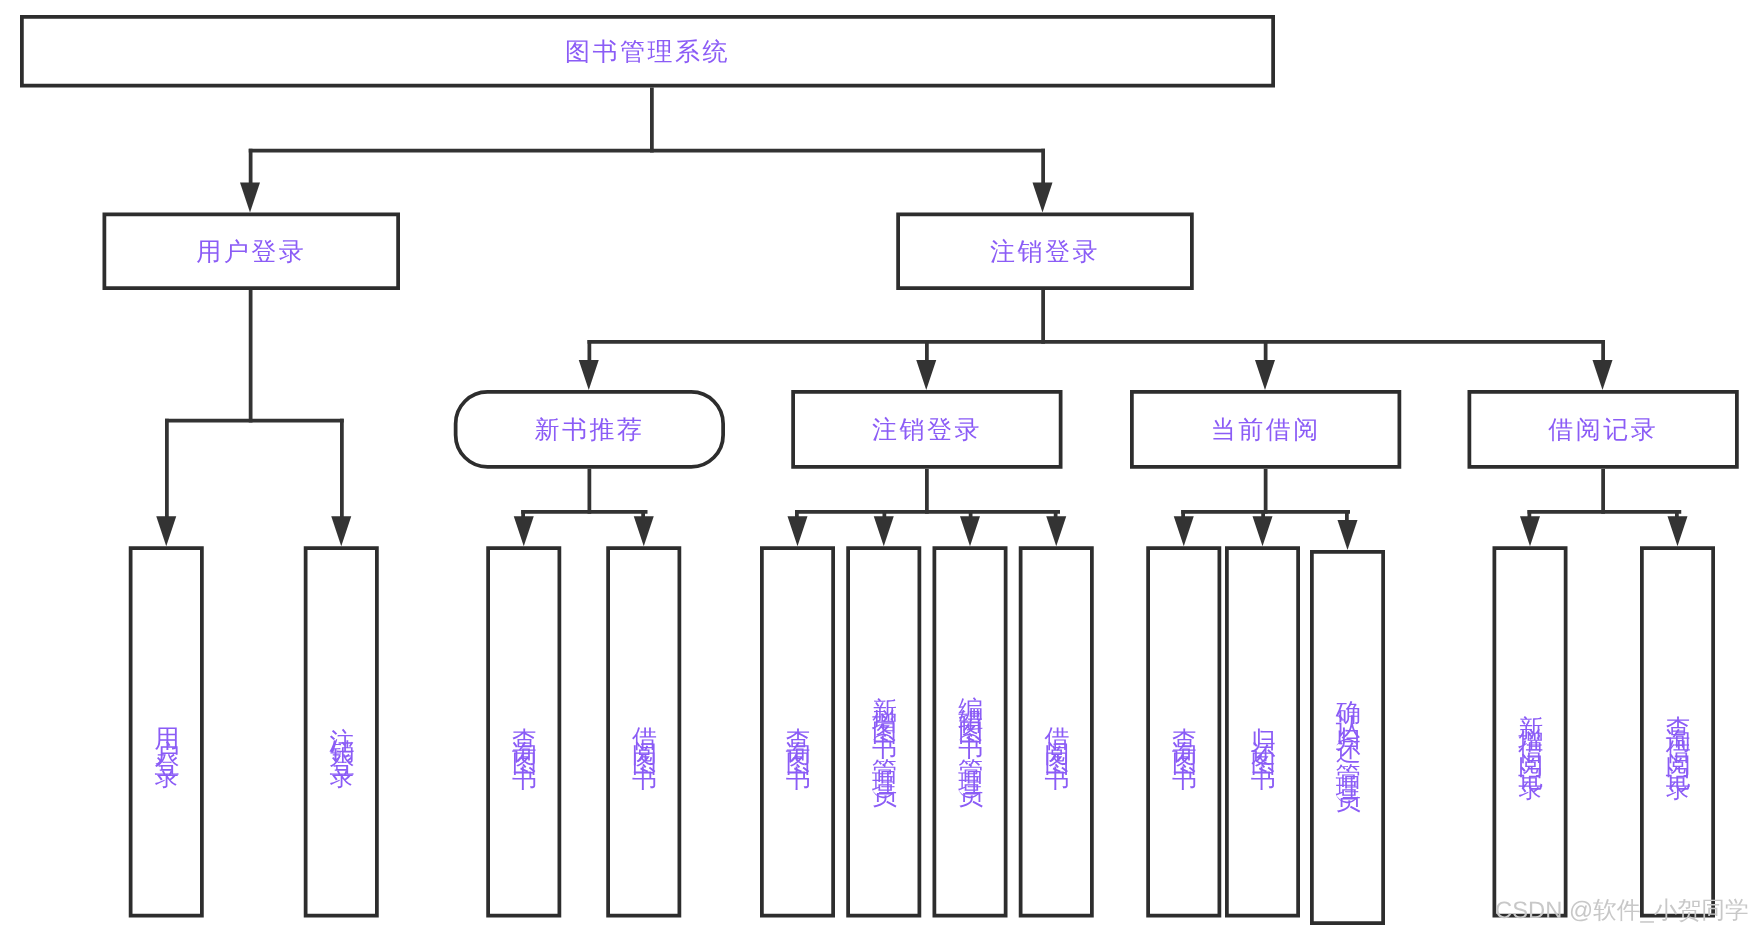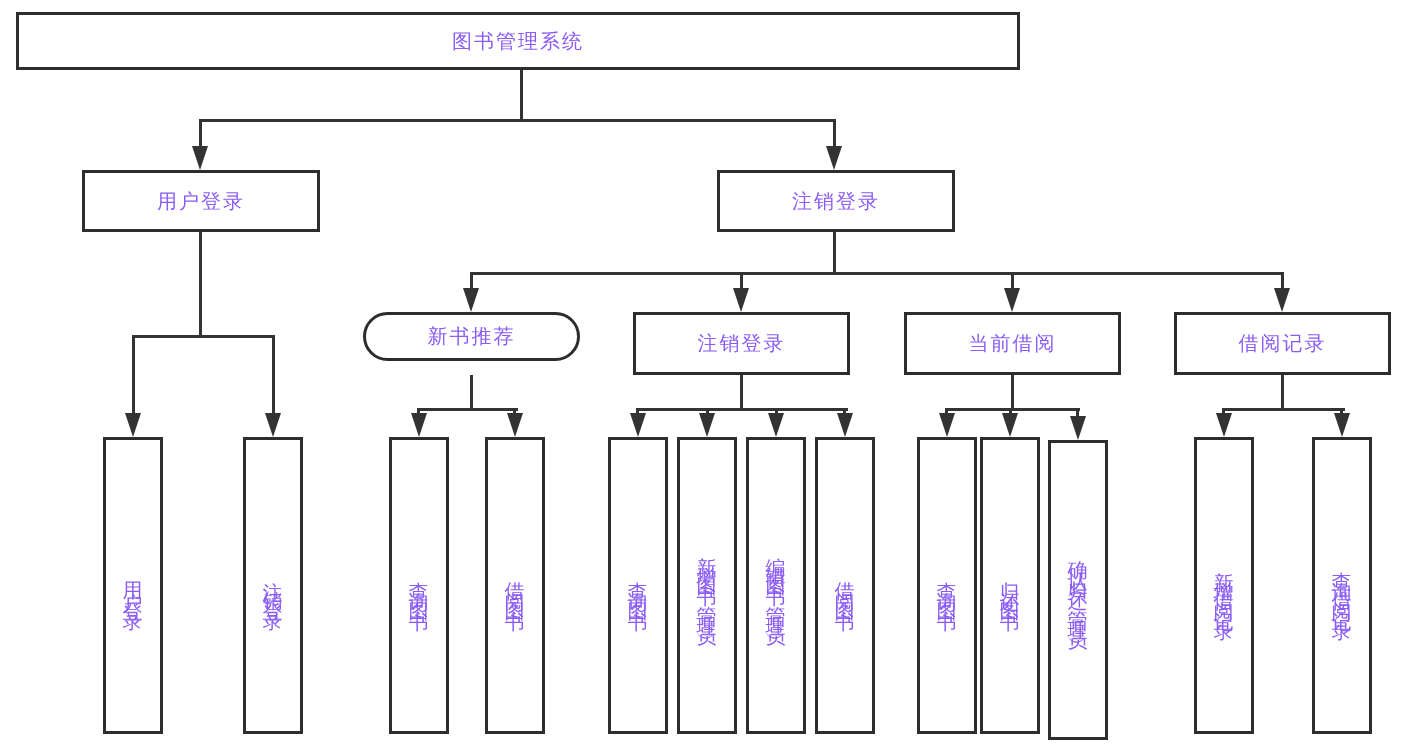--- a/index.html
+++ b/index.html
@@ -67,21 +67,21 @@
     <span>图书管理系统</span>
   </div>
 
   <div class="box" style="left:82px; top:170px; width:238px; height:62px;">
     <span>用户登录</span>
   </div>
   <div class="box" style="left:717px; top:170px; width:238px; height:62px;">
     <span>注销登录</span>
   </div>
 
-  <div class="box" style="left:363px; top:312px; width:217px; height:49px;border-radius:27px;">
+  <div class="box" style="left:363px; top:312px; width:217px; height:63px;border-radius:27px;">
     <span>新书推荐</span>
   </div>
   <div class="box" style="left:633px; top:312px; width:217px; height:63px;">
     <span>注销登录</span>
   </div>
   <div class="box" style="left:1174px; top:312px; width:217px; height:63px;">
     <span>借阅记录</span>
   </div>
   <div class="box" style="left:904px; top:312px; width:217px; height:63px;">
     <span>当前借阅</span>
@@ -183,14 +183,15 @@
   <div class="line" style="left:1076px; top:408px; width:3px; height:12px;"></div>
   <div class="arrow" style="left:1070px; top:416px;"></div>
 
   <div class="line" style="left:1281px; top:375px; width:3px; height:36px;"></div>
   <div class="line" style="left:1222px; top:408px; width:123px; height:3px;"></div>
   <div class="line" style="left:1222px; top:408px; width:3px; height:10px;"></div>
   <div class="arrow" style="left:1216px; top:413px;"></div>
   <div class="line" style="left:1340px; top:408px; width:3px; height:10px;"></div>
   <div class="arrow" style="left:1334px; top:413px;"></div>
 
+  <div class="watermark">CSDN @软件_小贺同学</div>
 
 </div>
 
 </body></html>

